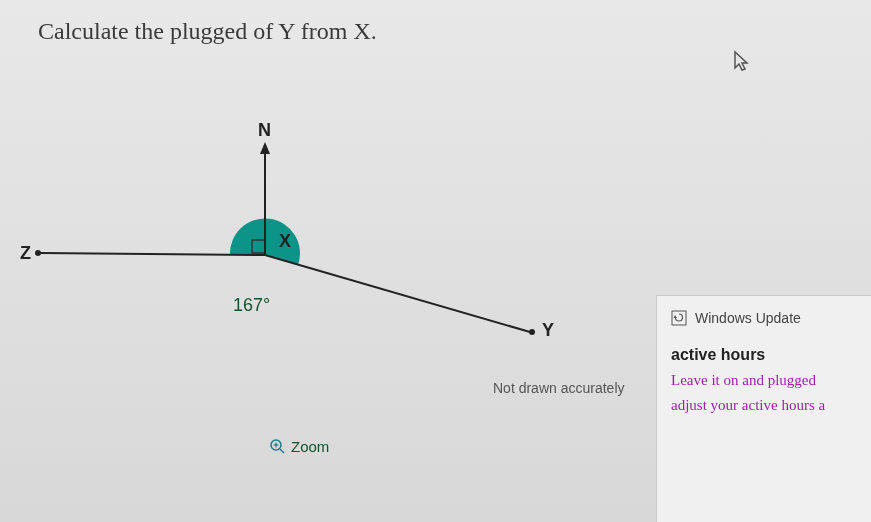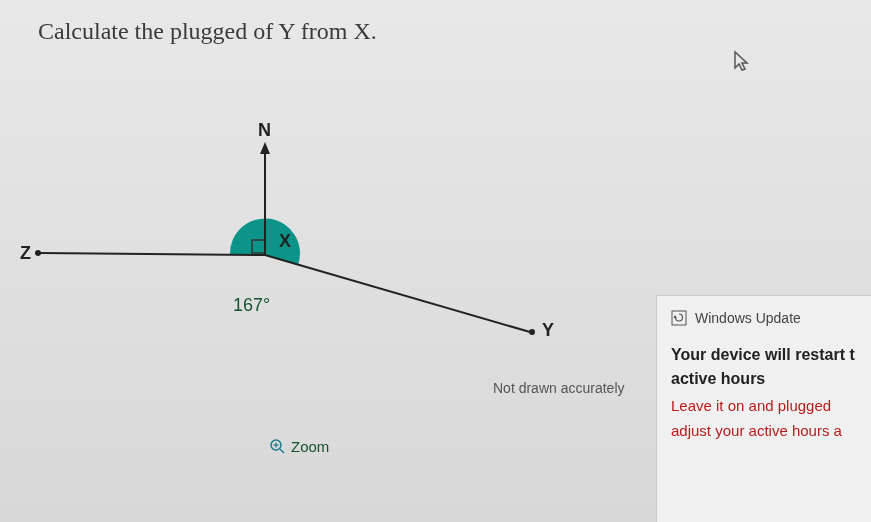--- a/index.html
+++ b/index.html
@@ -107,23 +107,24 @@
   }
   .notif-title {
     font-size: 16px;
     font-weight: bold;
     color: #222;
     margin-bottom: 2px;
     line-height: 1.4;
   }
   .notif-body {
     font-size: 15px;
-    color: #b91c1c;
+    color: #a21caf;
     margin-top: 4px;
     line-height: 1.4;
+    font-family: Liberation Serif, serif;
   }
   .cursor-icon {
     position: absolute;
     top: 50px;
     left: 733px;
   }
 </style>
 </head>
 <body>
 
@@ -173,17 +174,16 @@
 
 <div class="notification">
   <div class="notif-header">
     <svg width="16" height="16" viewBox="0 0 16 16">
       <rect x="1" y="1" width="14" height="14" fill="none" stroke="#555" stroke-width="1"></rect>
       <path d="M 8 4 A 3.5 3.5 0 1 1 4.5 7.5" fill="none" stroke="#555" stroke-width="1.2"></path>
       <polygon points="4,5 6,8 2.5,8" fill="#555"></polygon>
     </svg>
     <span>Windows Update</span>
   </div>
-  <div class="notif-title">Your device will restart t</div>
   <div class="notif-title">active hours</div>
   <div class="notif-body">Leave it on and plugged</div>
   <div class="notif-body">adjust your active hours a</div>
 </div>
 
 </body></html>

